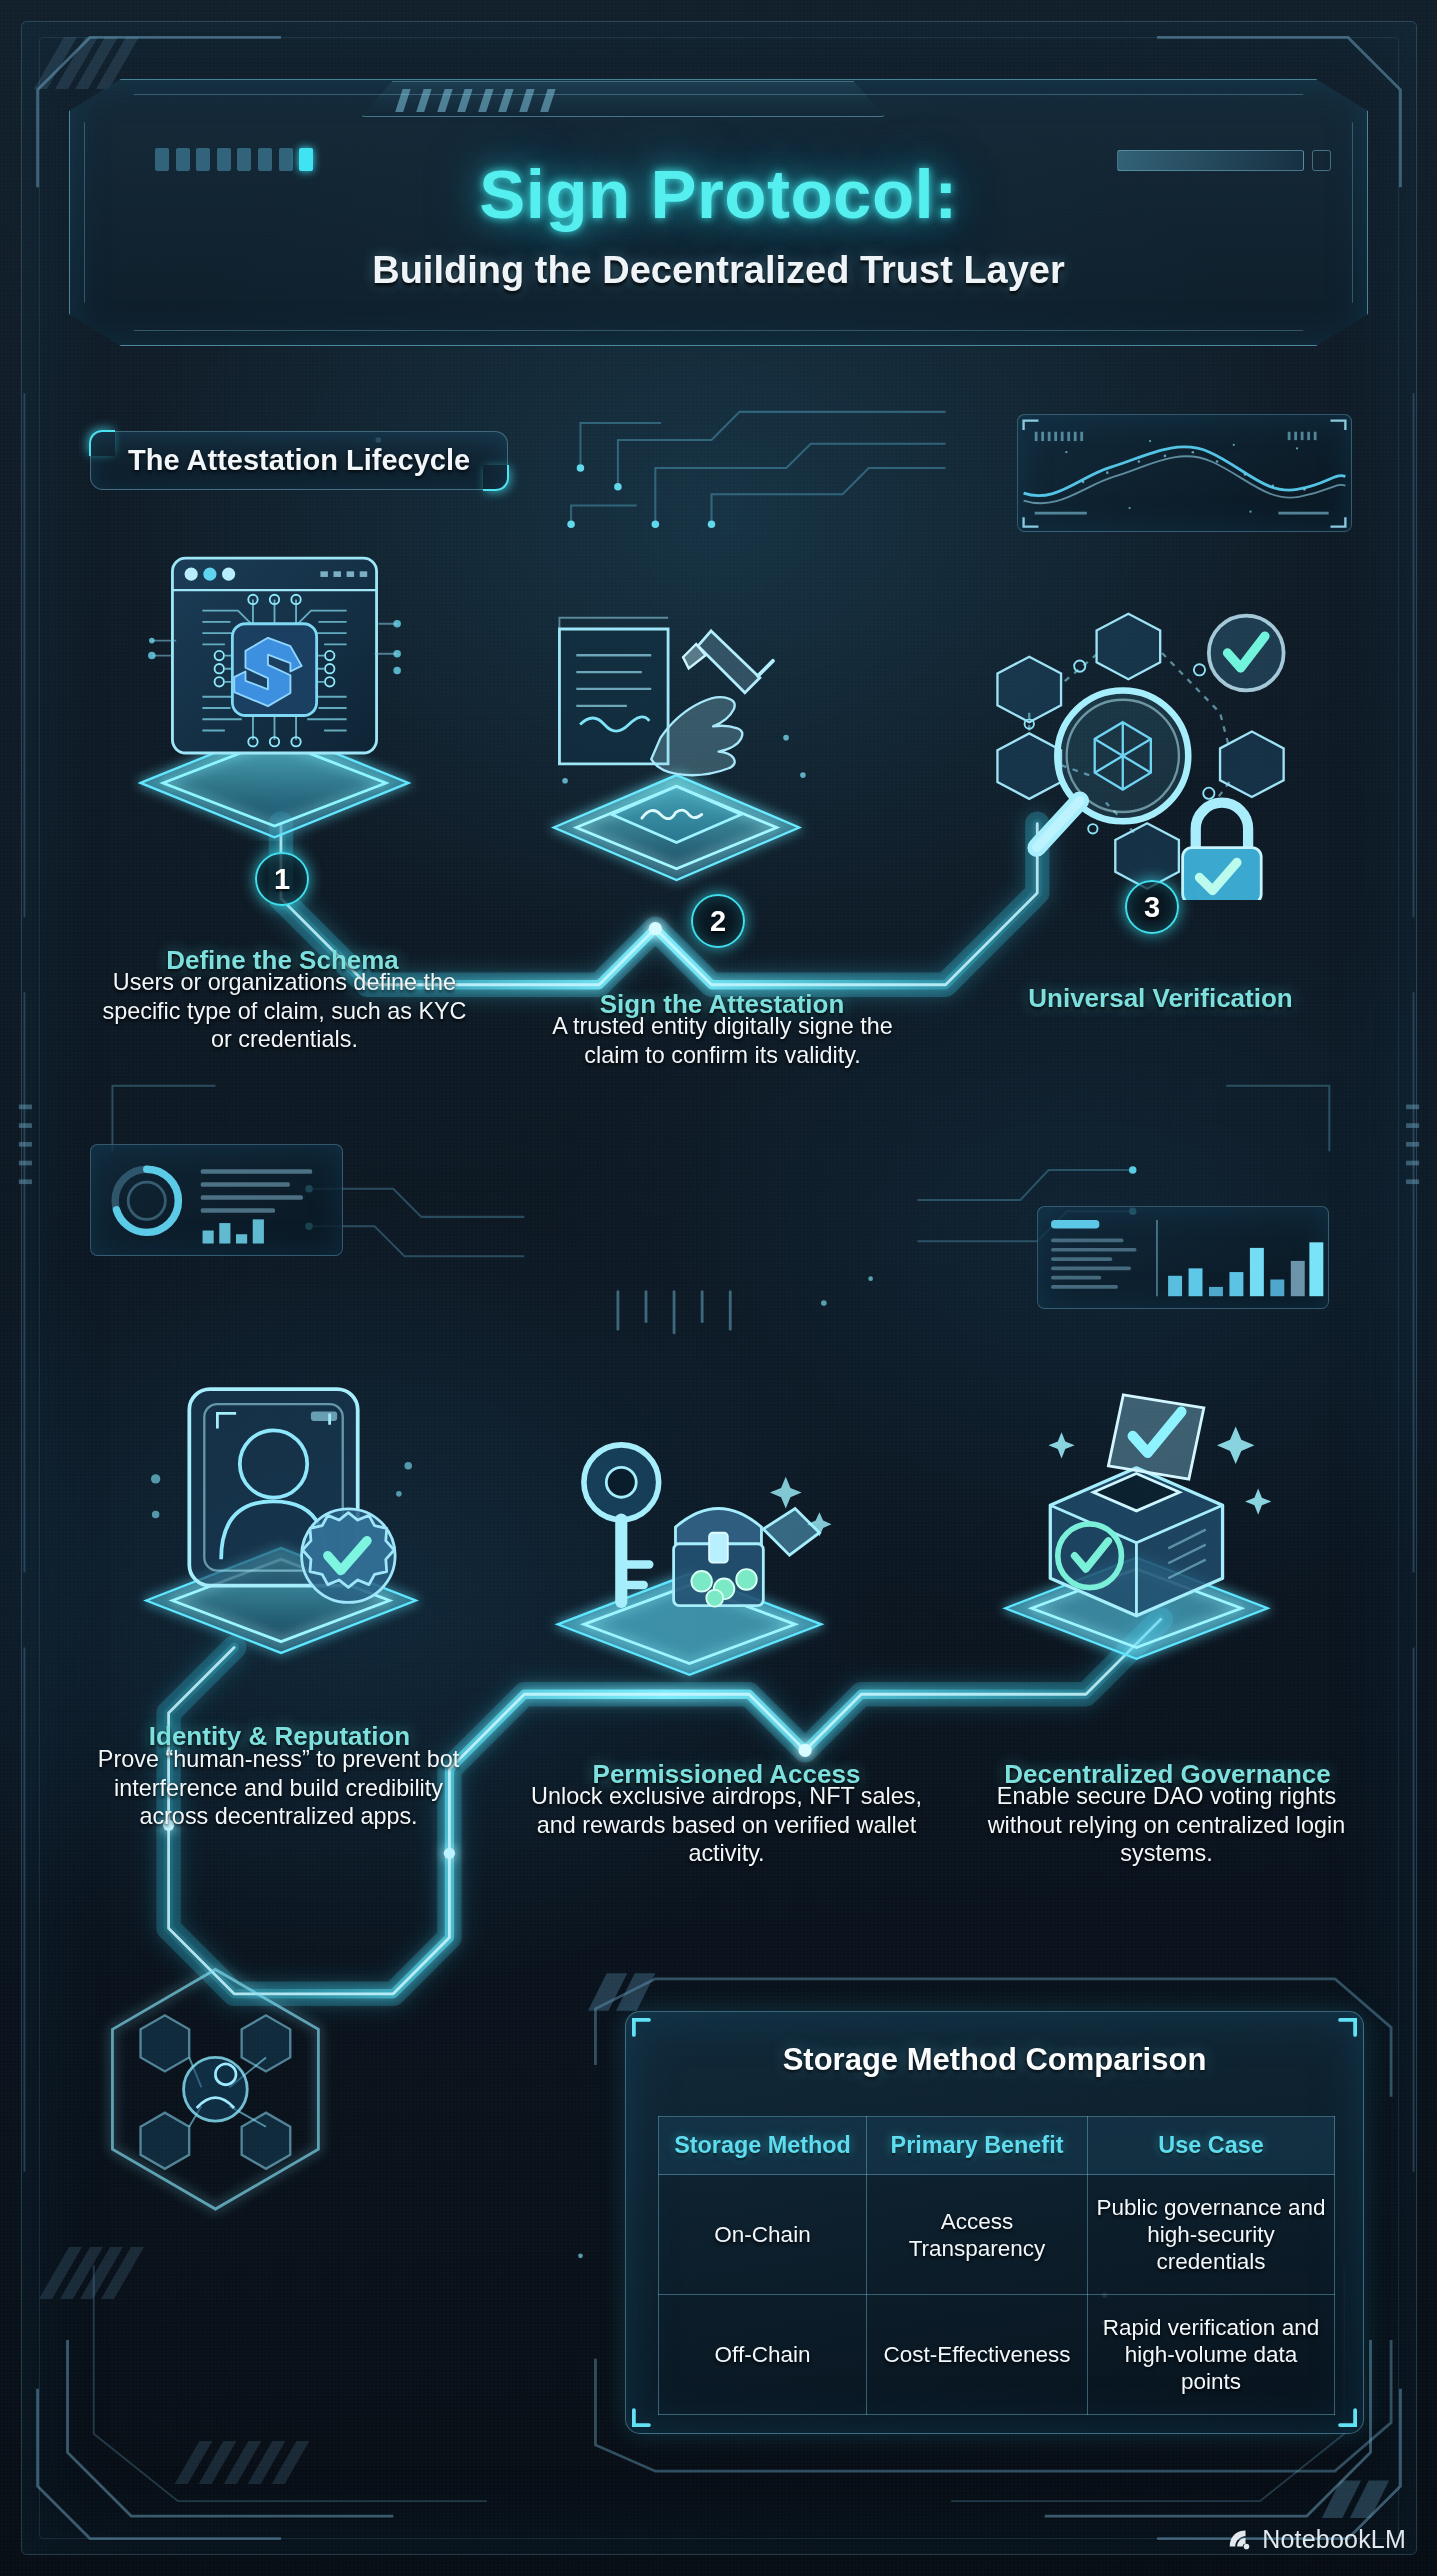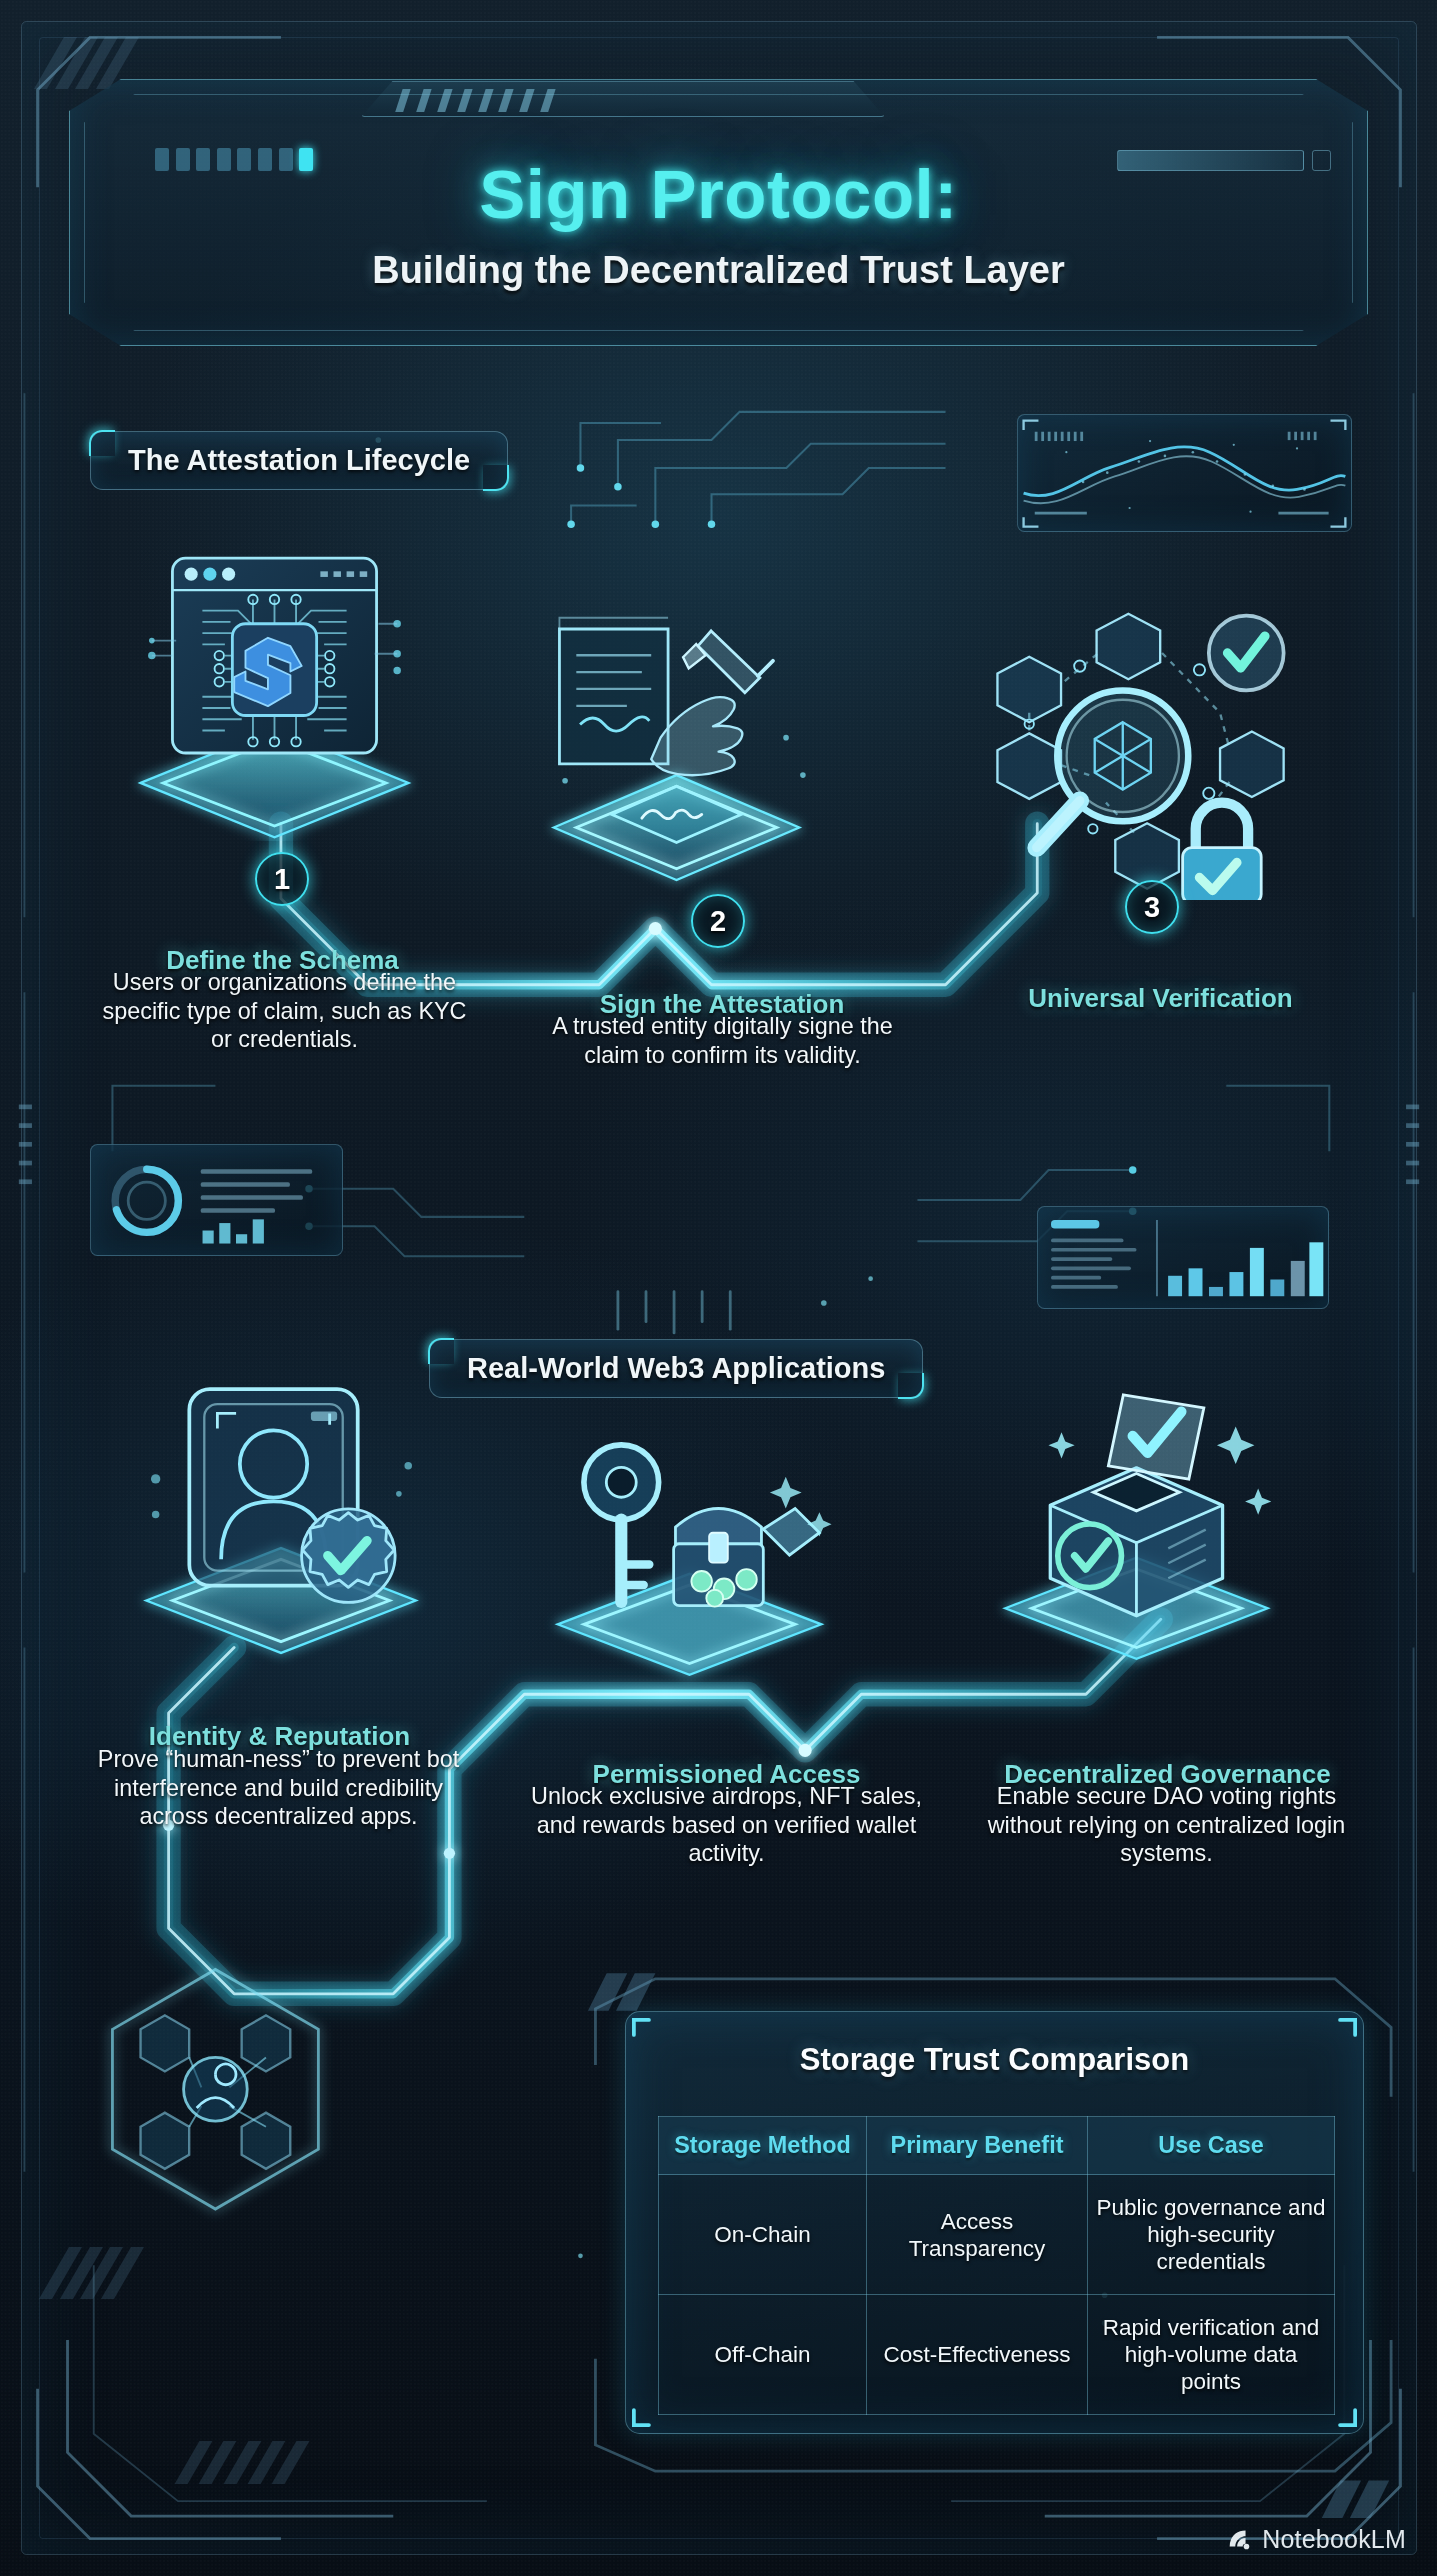--- a/index.html
+++ b/index.html
@@ -642,21 +642,20 @@
   <div class="step-num" style="left:1125px; top:880px;">3</div>
 
   <div class="step-title" style="left:97px; top:929px; width:371px;">Define the Schema</div>
   <div class="step-body" style="left:101px; top:968px; width:367px;">Users or organizations define the specific type of claim, such as KYC or credentials.</div>
 
   <div class="step-title" style="left:535px; top:973px; width:374px;">Sign the Attestation</div>
   <div class="step-body" style="left:543px; top:1012px; width:359px;">A trusted entity digitally signe the claim to confirm its validity.</div>
 
   <div class="step-title" style="left:964px; top:967px; width:393px;">Universal Verification</div>
 
-  <div class="chip" style="left:429px; top:1339px;">Real-World Web3 Applications</div>
 
   <div class="art" style="left:131px; top:1376px; width:300px; height:290px;">
     <svg viewBox="0 0 320 310" width="300" height="290">
       <defs>
         <linearGradient id="plat3" x1="0" y1="0" x2="0" y2="1">
           <stop offset="0%" stop-color="#72f2ff" stop-opacity=".85"></stop>
           <stop offset="100%" stop-color="#1d6f95" stop-opacity=".45"></stop>
         </linearGradient>
       </defs>
       <g filter="url(#soft)">
@@ -759,21 +758,21 @@
     <svg class="tpc" style="right:5.6px;top:5.6px" viewBox="0 0 34 34">
       <path d="M32 18 L32 2 L16 2" fill="none" stroke="#62e2f5" stroke-width="4" stroke-linecap="round"></path>
     </svg>
     <svg class="tpc" style="left:5.6px;bottom:5.6px" viewBox="0 0 34 34">
       <path d="M2 16 L2 32 L18 32" fill="none" stroke="#62e2f5" stroke-width="4" stroke-linecap="round"></path>
     </svg>
     <svg class="tpc" style="right:5.6px;bottom:5.6px" viewBox="0 0 34 34">
       <path d="M32 16 L32 32 L16 32" fill="none" stroke="#62e2f5" stroke-width="4" stroke-linecap="round"></path>
     </svg>
 
-    <div class="table-title">Storage Trust Comparison</div>
+    <div class="table-title">Storage Method Comparison</div>
 
     <table class="cmp">
       <colgroup>
           <col class="c1">
           <col class="c2">
           <col class="c3">
         </colgroup>
       <thead>
         <tr>
           <th>Storage Method</th>

